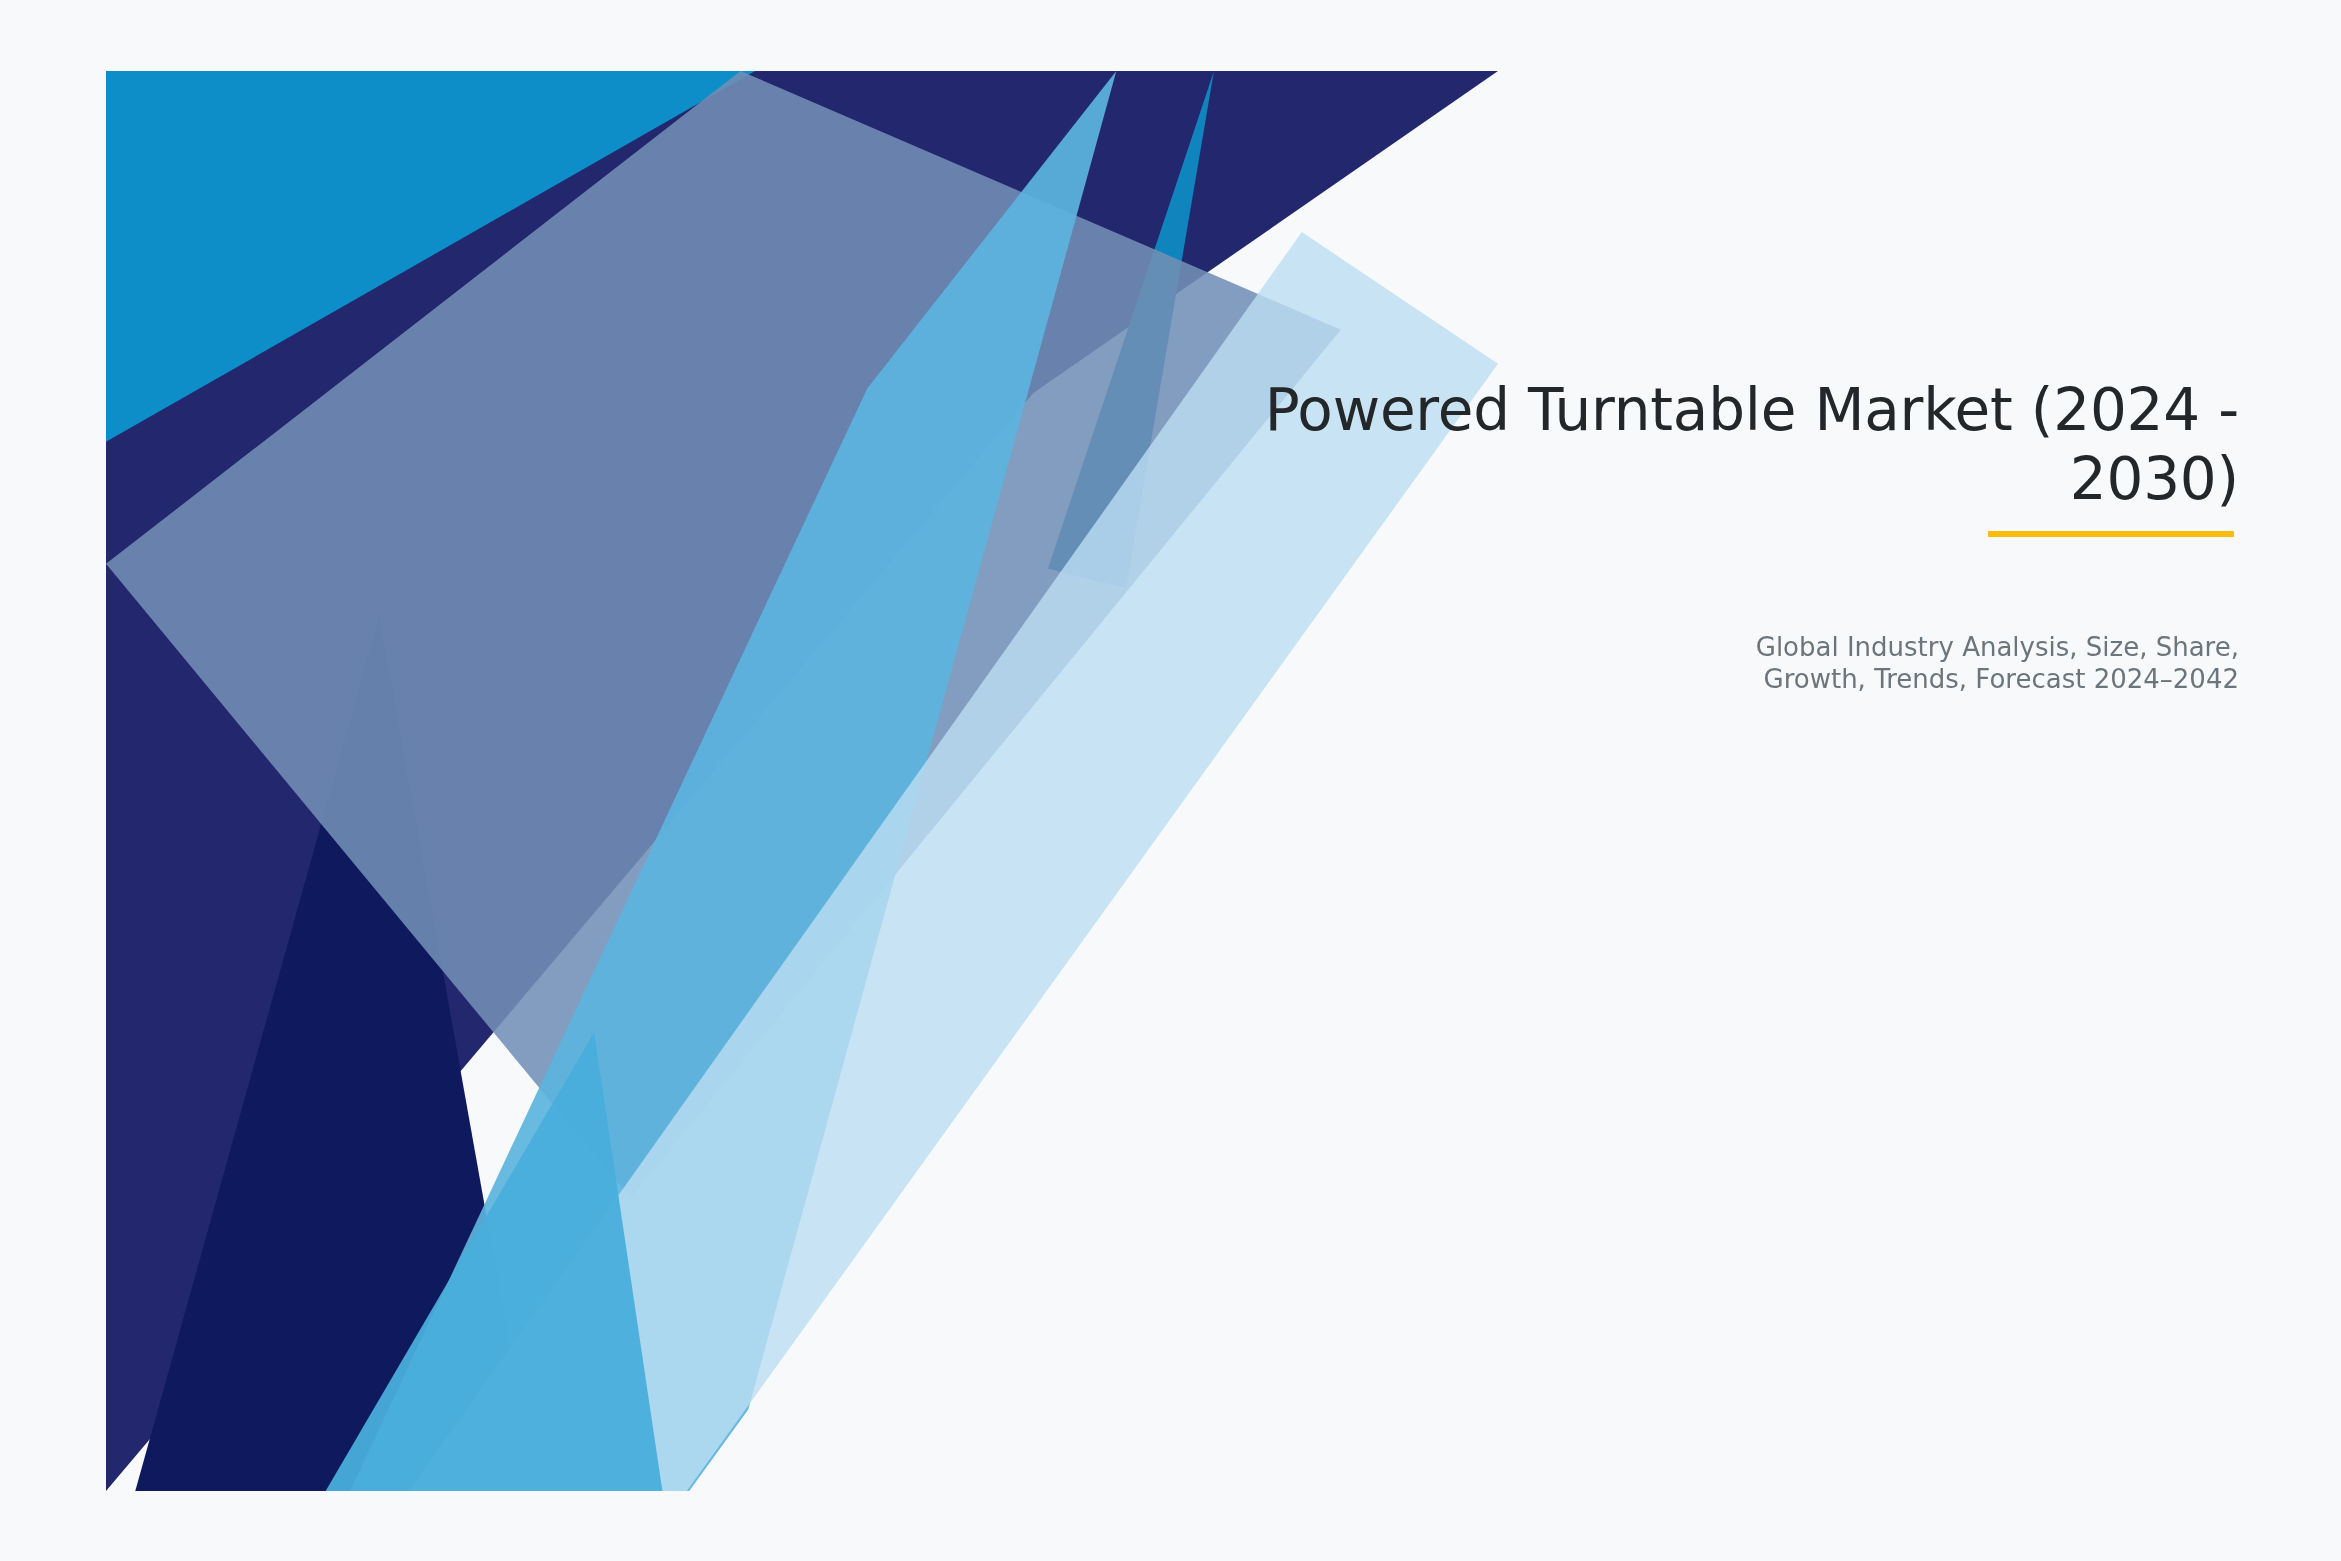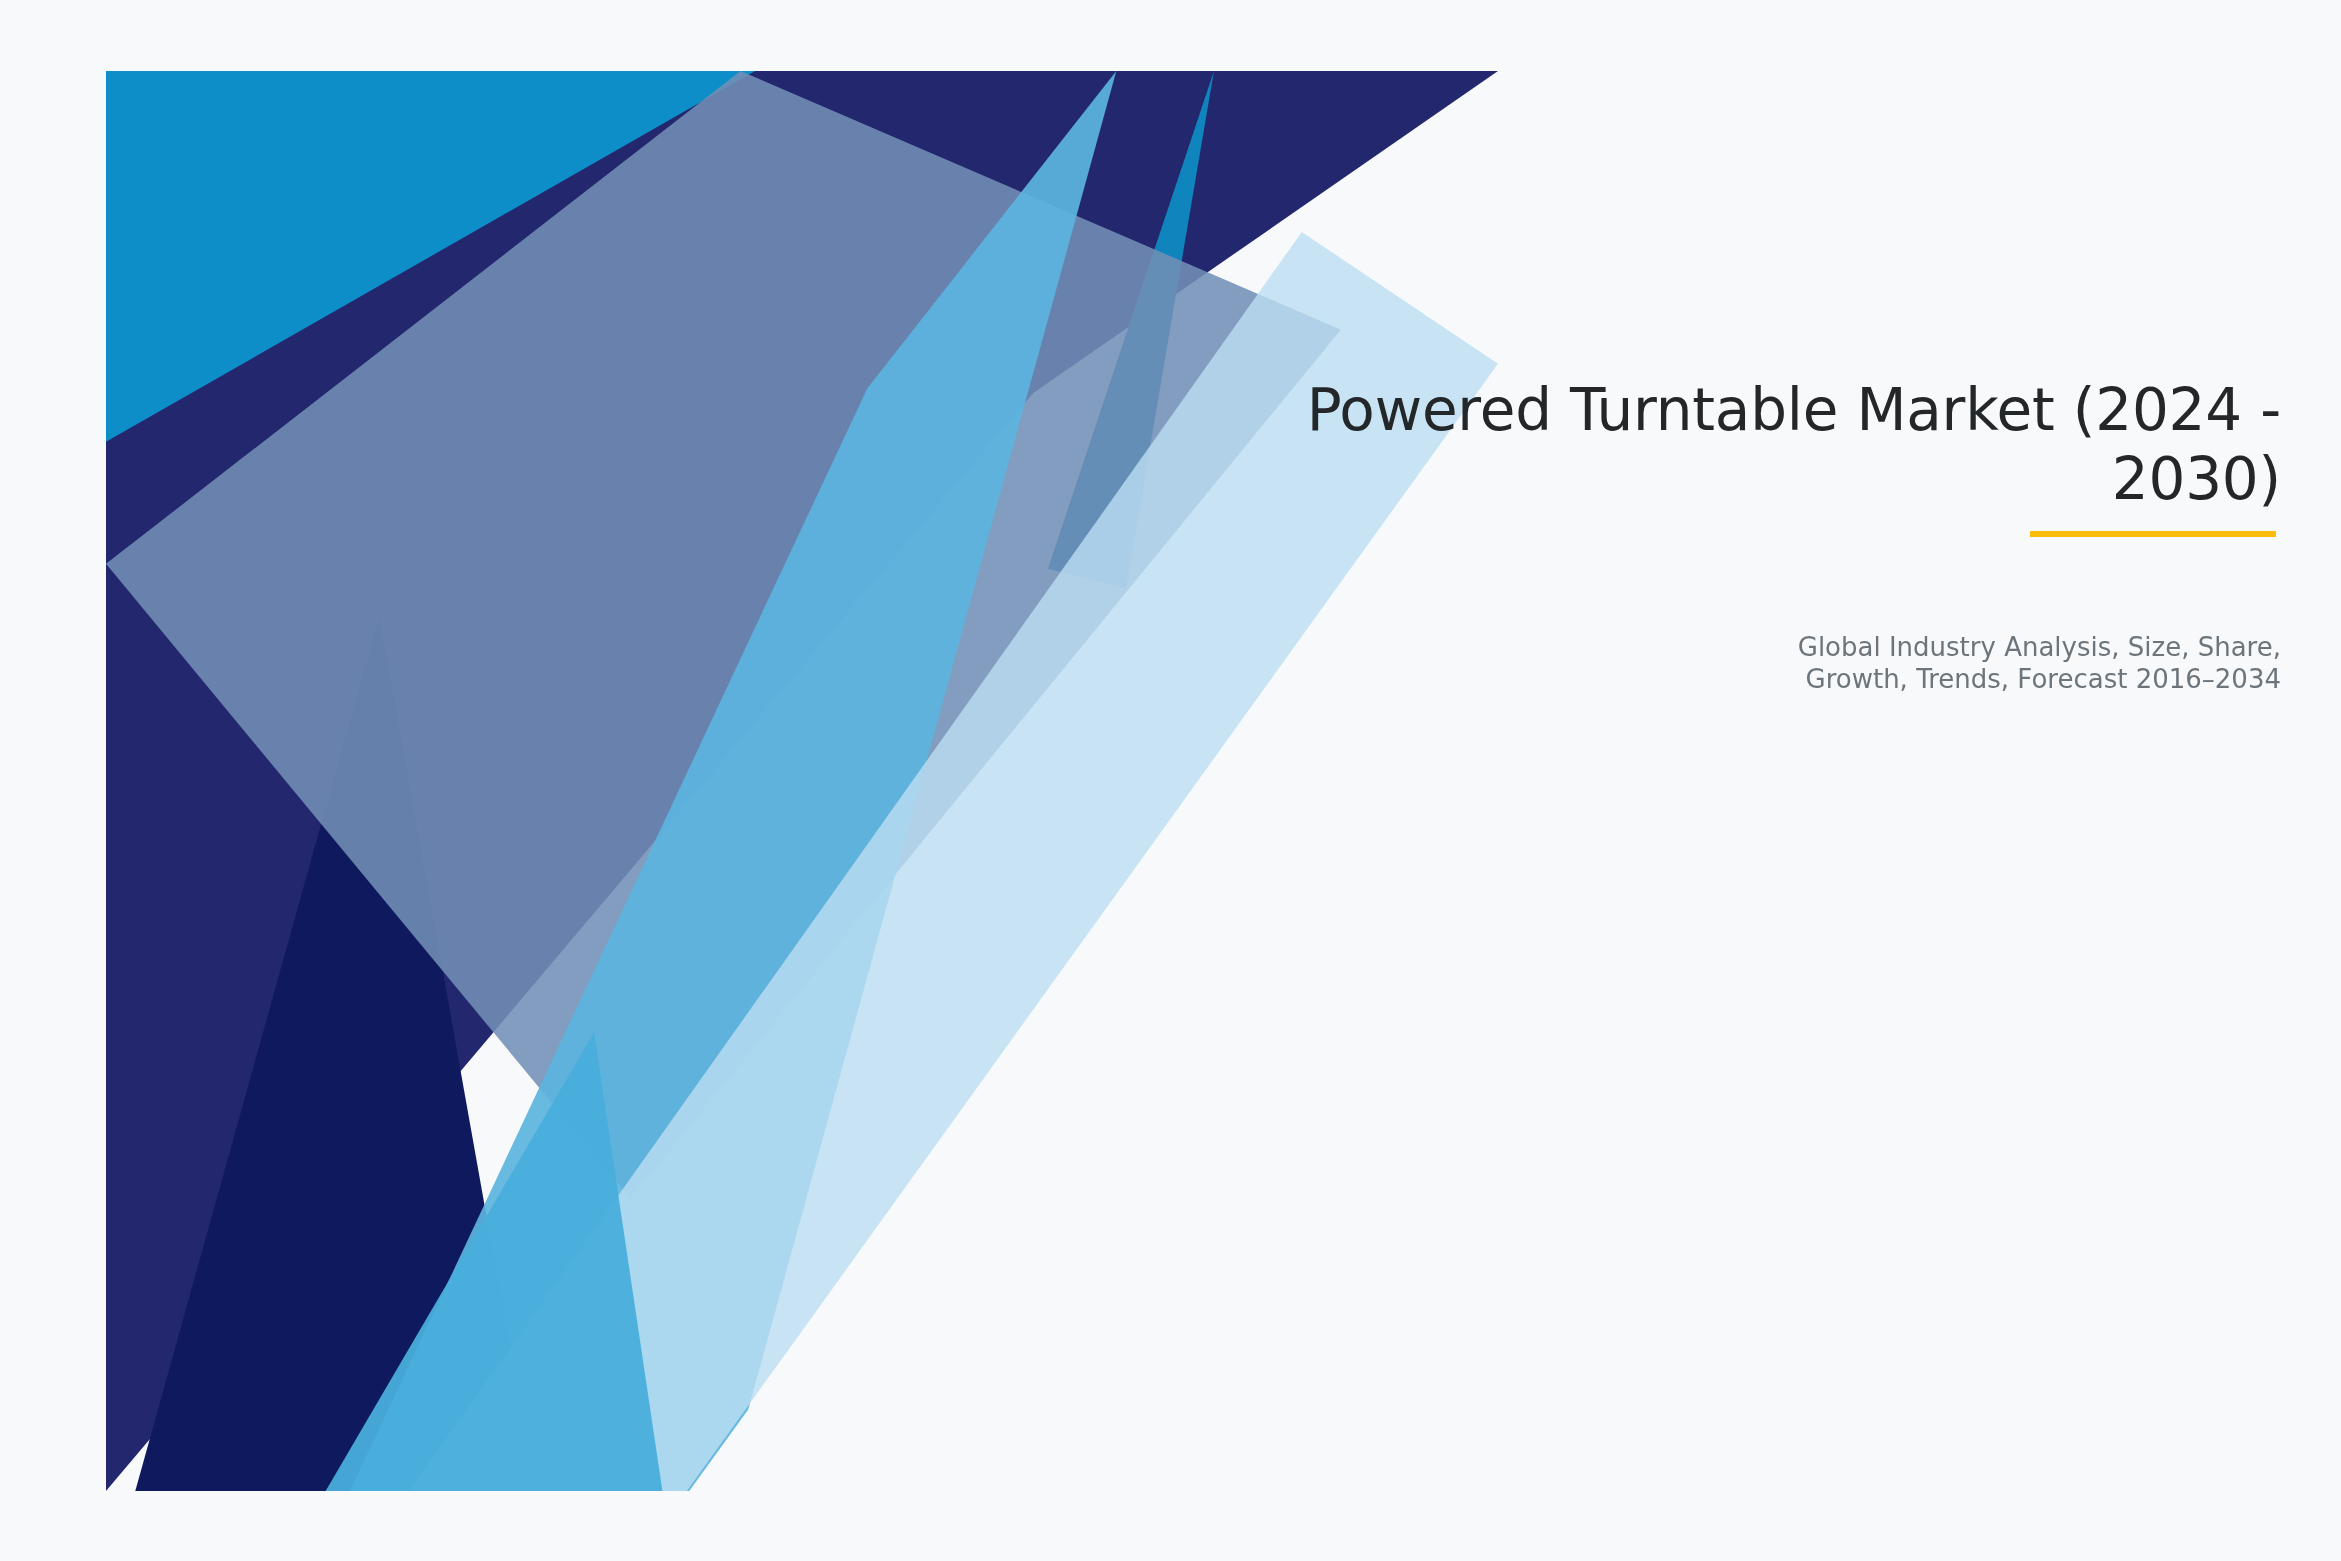--- a/index.html
+++ b/index.html
@@ -17,21 +17,21 @@
     position:absolute;
     left:106px; top:71px;
     width:1392px; height:1420px;
     overflow:hidden;
   }
   #artwork svg{display:block;width:100%;height:100%;}
 
   
   #textblock{
     position:absolute;
-    left:969px;
+    left:927px;
     top:376px;
     width:1312px;
     text-align:right;
   }
   #title-wrap{position:relative;display:block;}
   .title-line{
     display:block;
     font-size:58px;
     line-height:69px;
     font-weight:400;
@@ -101,19 +101,19 @@
   <div id="textblock">
 
     <div id="title-wrap">
       <span class="title-line">Powered Turntable Market (2024 -</span>
       <span class="title-line">2030)</span>
       <span id="title-accent"></span>
     </div>
 
     <div id="subtitle">
       <span class="sub-line">Global Industry Analysis, Size, Share,</span>
-      <span class="sub-line">Growth, Trends, Forecast 2016–2034</span>
+      <span class="sub-line">Growth, Trends, Forecast 2024–2042</span>
     </div>
 
   </div>
 
 </div>
 
 
 </body></html>

